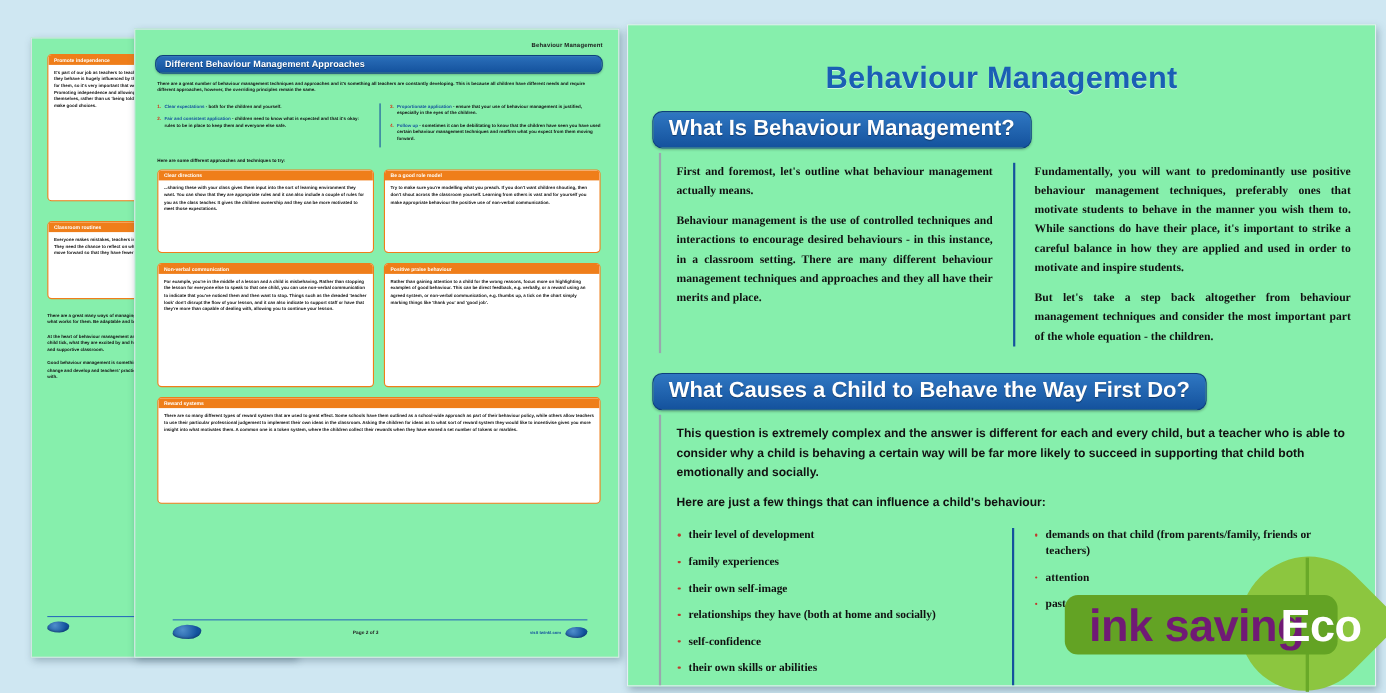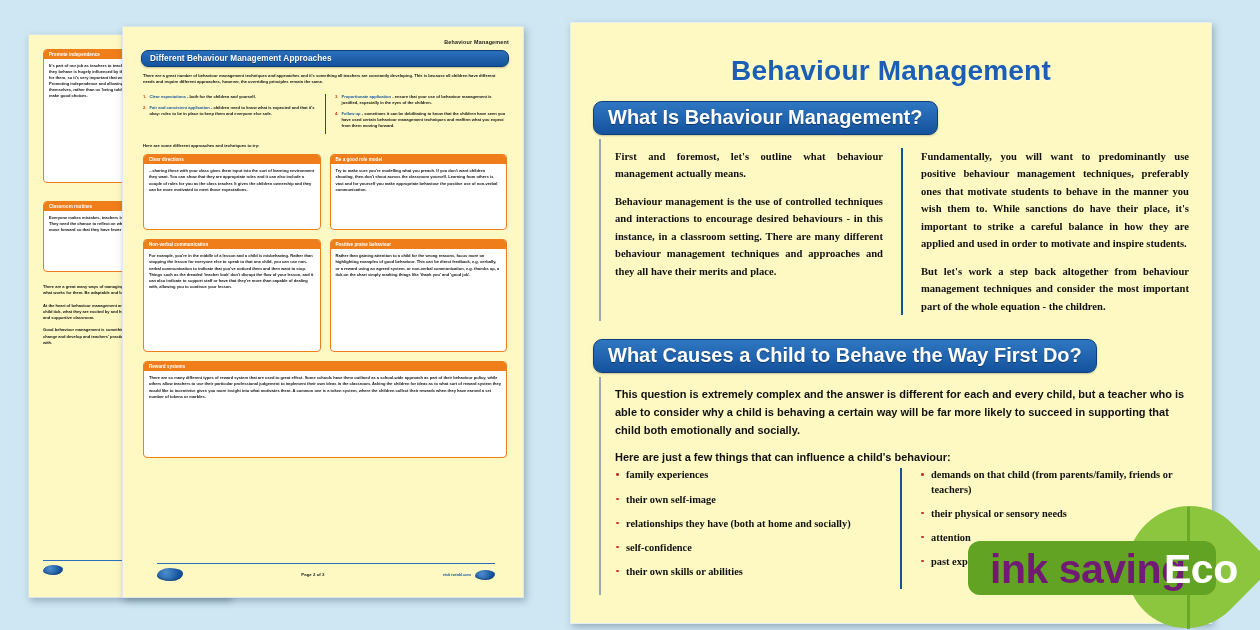--- a/index.html
+++ b/index.html
@@ -6,23 +6,24 @@
   body{
     width:1260px;height:630px;overflow:hidden;
     background:#cfe7f2;
     font-family:"Liberation Sans",sans-serif;
     position:relative;
   }
   .stage{position:absolute;inset:0;}
 
   
   .sheet{
-    position:absolute;background:#fef9c3;
+    position:absolute;background:#86efac;
     box-shadow:2px 3px 7px rgba(40,70,90,.35);
     overflow:hidden;
+    padding-left:39px;
   }
 
   
   .sheet-back{
     left:28px;top:34px;width:200px;height:562px;
     border:1px solid #d9e4ea;
   }
   .back-inner{position:absolute;left:14px;top:14px;right:0;bottom:0;}
 
   
@@ -269,45 +270,45 @@
       <div>
         <div class="sec-head">What Is Behaviour Management?</div>
         <div class="sec-body">
           <div class="two-col">
             <div class="col left">
               <p class="ptxt">First and foremost, let's outline what behaviour management actually means.</p>
               <p class="ptxt">Behaviour management is the use of controlled techniques and interactions to encourage desired behaviours - in this instance, in a classroom setting. There are many different behaviour management techniques and approaches and they all have their merits and place.</p>
             </div>
             <div class="col right">
               <p class="ptxt">Fundamentally, you will want to predominantly use positive behaviour management techniques, preferably ones that motivate students to behave in the manner you wish them to. While sanctions do have their place, it's important to strike a careful balance in how they are applied and used in order to motivate and inspire students.</p>
-              <p class="ptxt">But let's work a step back altogether from behaviour management techniques and consider the most important part of the whole equation - the children.</p>
+              <p class="ptxt">But let's take a step back altogether from behaviour management techniques and consider the most important part of the whole equation - the children.</p>
             </div>
           </div>
         </div>
       </div>
 
       <div style="margin-top:18px;">
         <div class="sec-head">What Causes a Child to Behave the Way First Do?</div>
         <div class="sec-body">
           <p class="wide-txt">This question is extremely complex and the answer is different for each and every child, but a teacher who is able to consider why a child is behaving a certain way will be far more likely to succeed in supporting that child both emotionally and socially.</p>
-          <p class="wide-txt" style="margin-bottom:2px;">Here are just a few things that can influence a child's behaviour:</p>
+          <p class="wide-txt" style="margin-bottom:14px;">Here are just a few things that can influence a child's behaviour:</p>
           <div class="two-col">
             <div class="col left" style="padding-right:16px;">
               <ul class="blist">
+                <li>their level of development</li>
                 <li>family experiences</li>
                 <li>their own self-image</li>
                 <li>relationships they have (both at home and socially)</li>
                 <li>self-confidence</li>
                 <li>their own skills or abilities</li>
               </ul>
             </div>
             <div class="col right">
               <ul class="blist">
                 <li>demands on that child (from parents/family, friends or teachers)</li>
-                <li>their physical or sensory needs</li>
                 <li>attention</li>
                 <li>past experiences</li>
               </ul>
             </div>
           </div>
         </div>
       </div>
 
     </div>
   </div>

